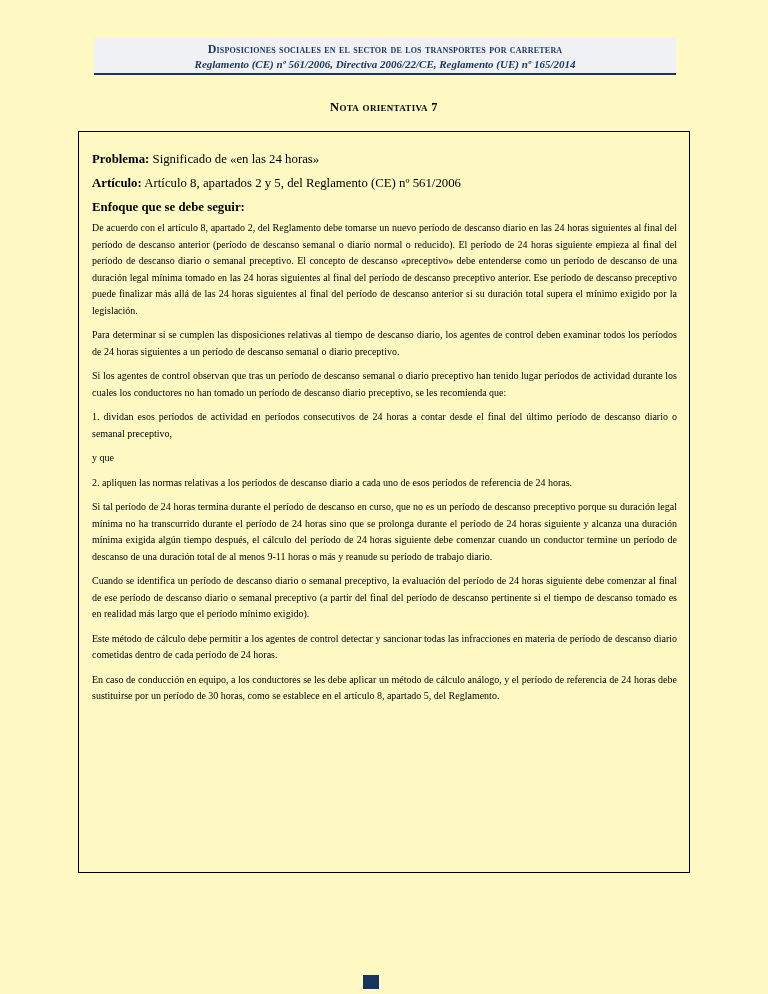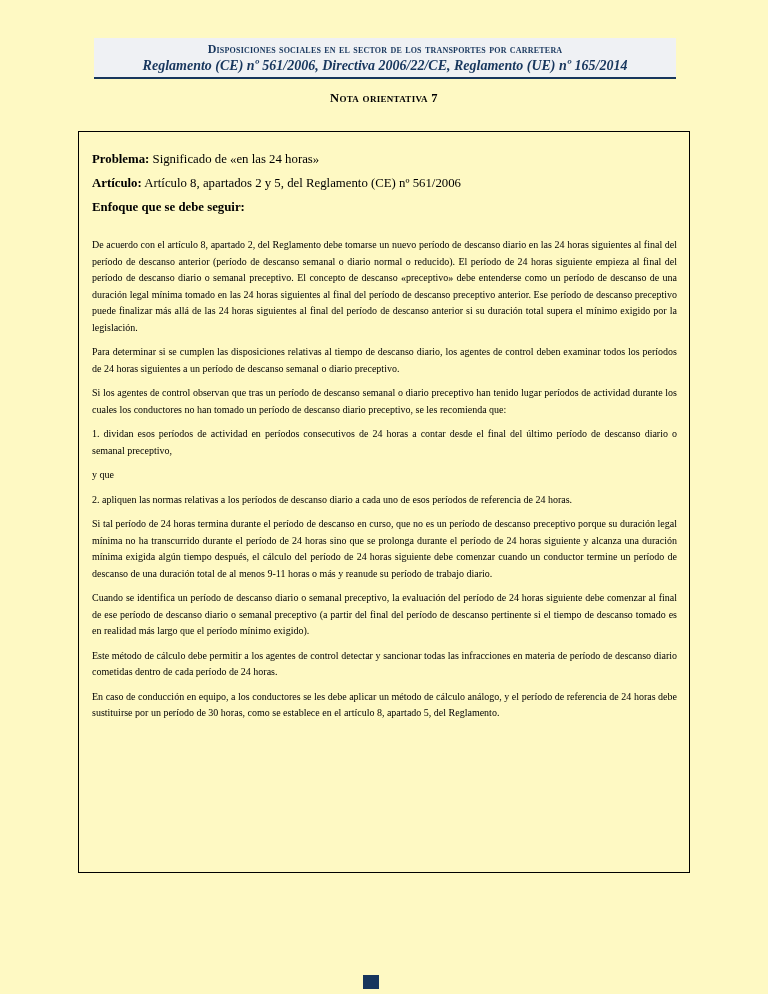--- a/index.html
+++ b/index.html
@@ -28,27 +28,27 @@
     font-weight: bold;
     font-variant: small-caps;
     font-size: 12px;
     letter-spacing: 0.2px;
     white-space: nowrap;
   }
   .header-line2 {
     color: #17365d;
     font-weight: bold;
     font-style: italic;
-    font-size: 14px;
+    font-size: 11px;
     margin-top: 1px;
     white-space: nowrap;
   }
   .note-title {
     position: absolute;
-    top: 91px; left: 0; width: 100%;
+    top: 100px; left: 0; width: 100%;
     text-align: center;
     font-size: 12.5px;
     font-weight: bold;
     font-variant: small-caps;
     letter-spacing: 0.3px;
   }
   .note-box {
     position: absolute;
     left: 78px; top: 131px;
     width: 612px; height: 742px;
@@ -57,21 +57,21 @@
     overflow: hidden;
   }
   p.meta {
     font-size: 12.8px;
     margin-bottom: 9px;
   }
   p.meta b { font-weight: bold; }
   p.enfoque {
     font-size: 12.8px;
     font-weight: bold;
-    margin-bottom: 22px;
+    margin-bottom: 5px;
   }
   p.body-para {
     font-size: 10px;
     line-height: 16.5px;
     text-align: justify;
     margin-bottom: 8px;
   }
   .footer-mark {
     position: absolute;
     left: 363px; top: 975px;

